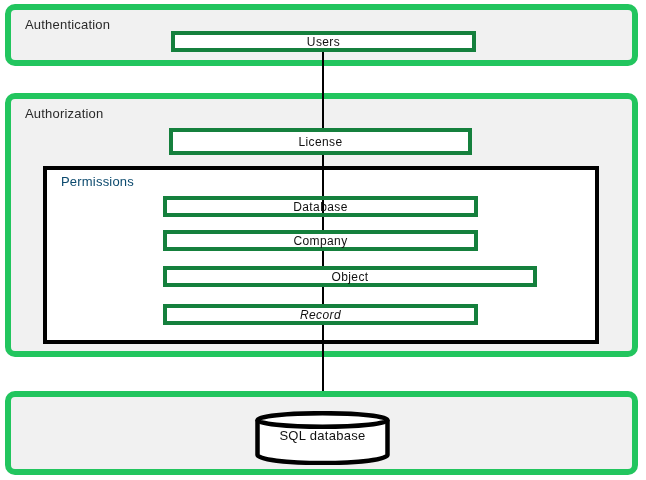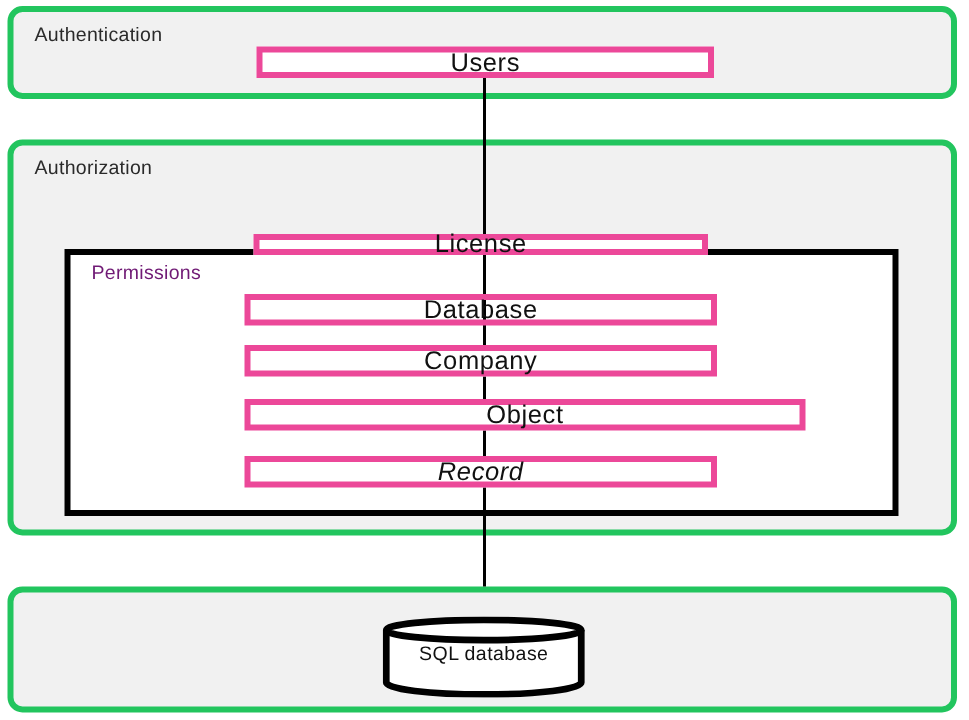--- a/index.html
+++ b/index.html
@@ -14,21 +14,21 @@
     height: 480px;
     background: #ffffff;
     overflow: hidden;
   }
   
   .container {
     position: absolute;
     left: 5px;
     width: 633px;
     background: #f1f1f1;
-    border: 4px solid #22c55e;
+    border: 6px solid #22c55e;
     border-radius: 10px;
     box-sizing: border-box;
     z-index: 0;
   }
   .container-auth  { top: 4px;   height: 62px; }
   .container-authz { top: 93px;  height: 264px; }
   .container-store { top: 391px; height: 84px; }
   .container-label {
     position: absolute;
     left: 14px;
@@ -48,51 +48,51 @@
     background: #ffffff;
     border: 4px solid #000000;
     box-sizing: border-box;
     z-index: 1;
   }
   .permissions-label {
     position: absolute;
     left: 14px;
     top: 4px;
     font-size: 13px;
-    color: #701a75;
+    color: #0c4a6e;
     letter-spacing: 0.2px;
     white-space: nowrap;
   }
   
   .connector {
     position: absolute;
     left: 322px;
     top: 52px;
     width: 2px;
     height: 339px;
     background: #000000;
     z-index: 2;
   }
   
   .node {
     position: absolute;
-    border: 4px solid #ec4899;
+    border: 4px solid #15803d;
     background: #ffffff;
     box-sizing: border-box;
     display: flex;
     align-items: center;
     justify-content: center;
-    font-size: 17px;
+    font-size: 12px;
     color: #111111;
     letter-spacing: 0.4px;
     z-index: 3;
     white-space: nowrap;
   }
   .node-users    { left: 171px; top: 31px;  width: 305px; height: 21px; }
-  .node-license  { left: 169px; top: 128px; width: 303px; height: 14px; margin-top: 28px; }
+  .node-license  { left: 169px; top: 128px; width: 303px; height: 27px; }
   .node-database { left: 163px; top: 196px; width: 315px; height: 21px; background: transparent; }
   .node-company  { left: 163px; top: 230px; width: 315px; height: 21px; }
   .node-object   { left: 163px; top: 266px; width: 374px; height: 21px; }
   .node-record   { left: 163px; top: 304px; width: 315px; height: 21px; font-style: italic; }
   
   .cylinder-wrap {
     position: absolute;
     left: 255px;
     top: 411px;
     width: 135px;

